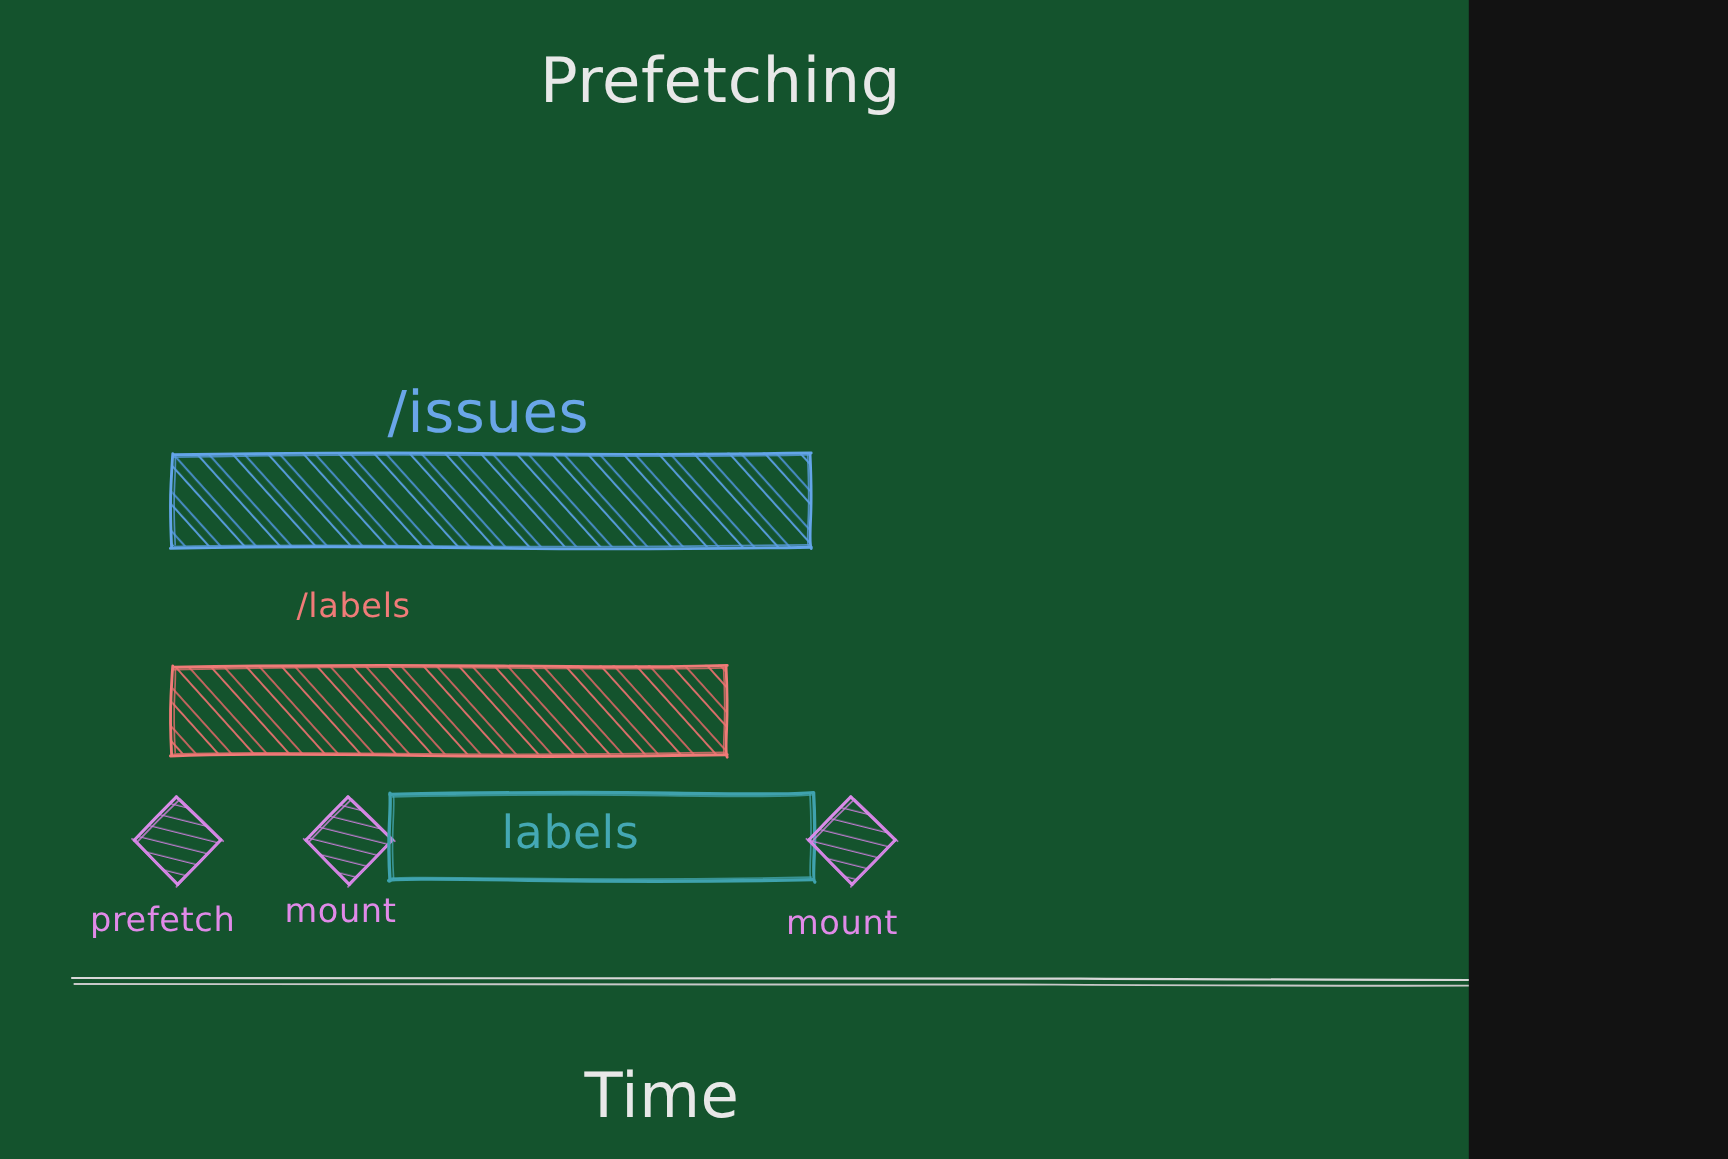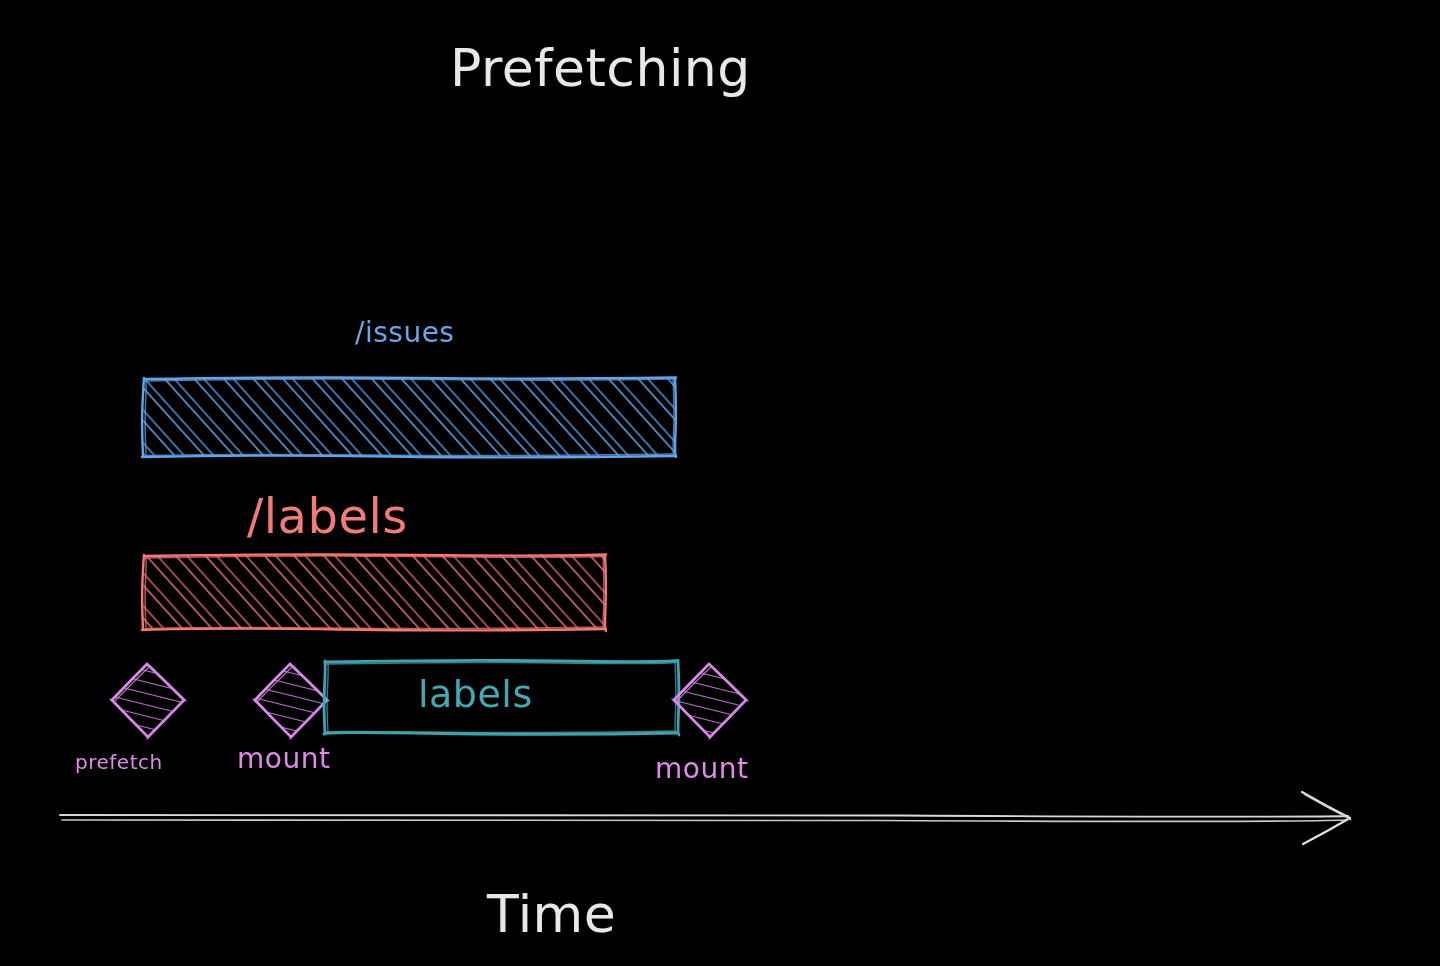--- a/index.html
+++ b/index.html
@@ -3,23 +3,23 @@
 <meta charset="utf-8">
 <title>Prefetching</title>
 <style>
   html, body {
     margin: 0;
     padding: 0;
     background: #121212;
   }
   #canvas {
     position: relative;
-    width: 1440px;
+    width: 1224px;
     height: 966px;
-    background: #000000;
+    background: #14532d;
     overflow: hidden;
     font-family: "DejaVu Sans", sans-serif;
     text-align: center;
   }
   #sketch {
     position: absolute;
     left: 0;
     top: 0;
     width: 1440px;
     height: 966px;
@@ -34,40 +34,39 @@
   }
   #title-text {
     left: 450px;
     top: 38px;
     font-size: 52px;
     color: #e8e8e8;
   }
   #issues-label {
     left: 323px;
     top: 316px;
-    font-size: 28px;
+    font-size: 48px;
     color: #6aa6e8;
-    margin-left: 32px;
   }
   #labels-label {
     left: 247px;
     top: 488px;
-    font-size: 48px;
+    font-size: 28px;
     color: #f07b78;
   }
   #suspend-label {
     left: 418px;
     top: 672px;
     font-size: 38px;
     color: #44a8b4;
   }
   #prefetch-label {
     left: 75px;
     top: 750px;
-    font-size: 20px;
+    font-size: 28px;
     color: #e08ae8;
   }
   #mount-label-1 {
     left: 237px;
     top: 742px;
     font-size: 28px;
     color: #e08ae8;
   }
   #mount-label-2 {
     left: 655px;

